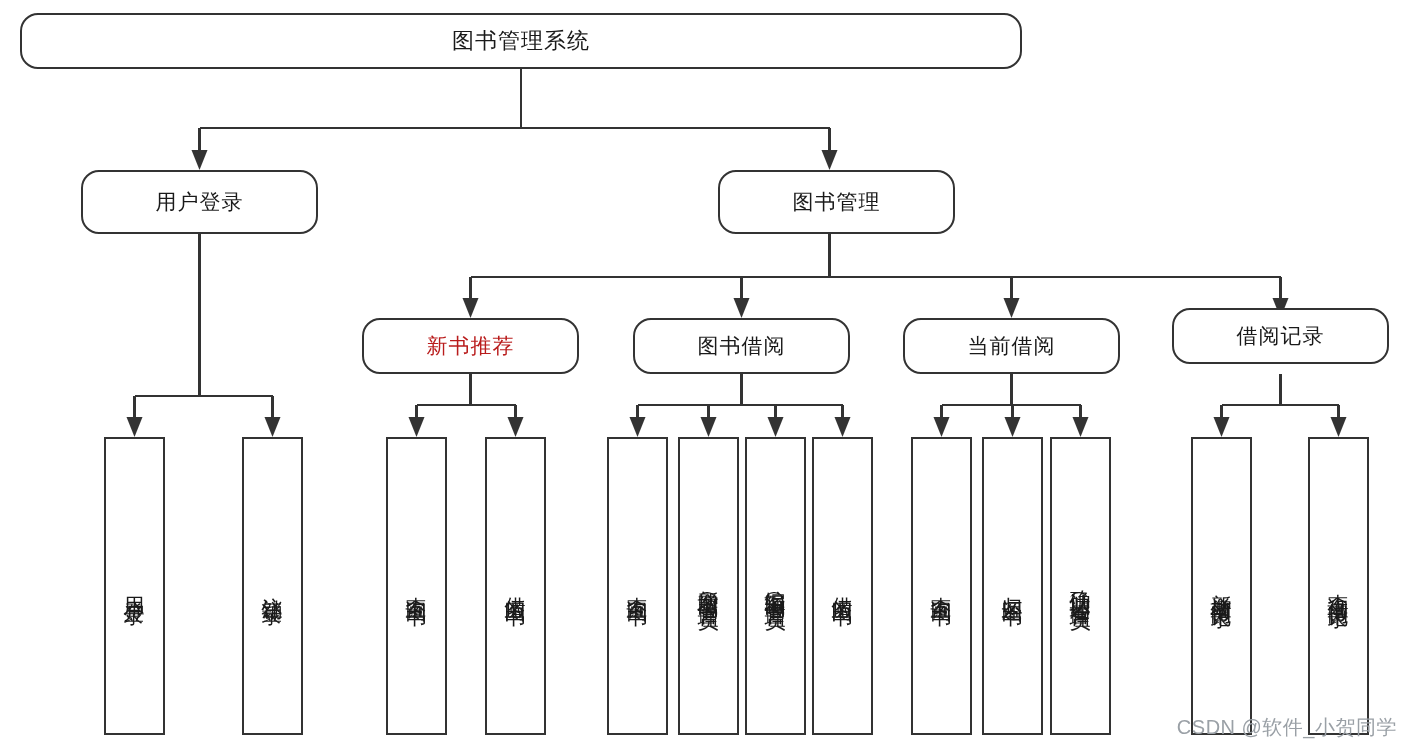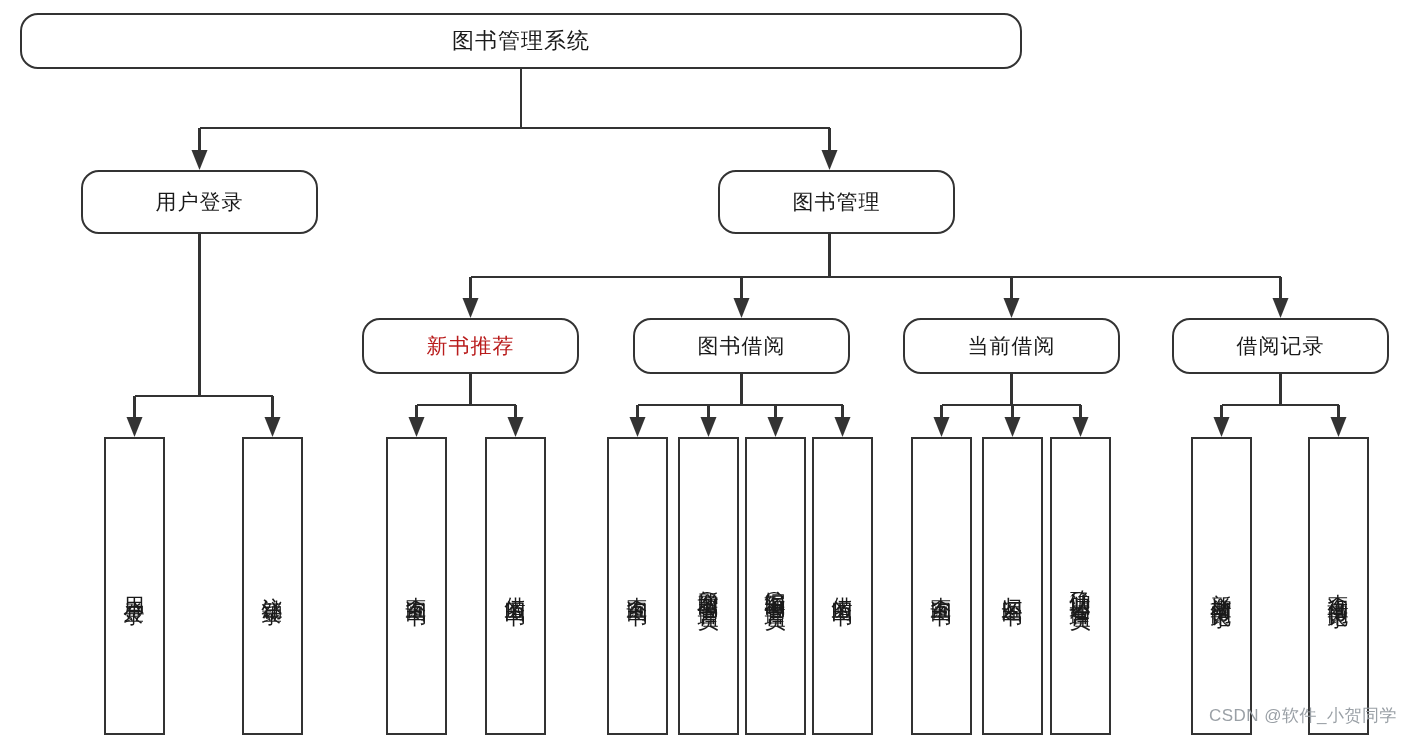--- a/index.html
+++ b/index.html
@@ -55,22 +55,22 @@
     line-height: 1.1;
   }
   .node.vert .vlabel {
     writing-mode: vertical-rl;
     text-orientation: upright;
     white-space: nowrap;
   }
   #watermark {
     position: absolute;
     right: 8px;
-    bottom: 20px;
-    font-size: 17px;
+    bottom: 6px;
+    font-size: 20px;
     color: #9aa0a6;
     letter-spacing: 0.5px;
     white-space: nowrap;
   }
 </style>
 </head>
 <body>
 
 <div id="diagram-root">
 
@@ -130,21 +130,21 @@
     </svg>
 
   <div class="node root horiz" style="left: 20px; top: 13px; width: 1002px; height: 56px; border-color: rgb(51, 51, 51); background: rgb(255, 255, 255); color: rgb(26, 26, 26);">图书管理系统</div>
 
   <div class="node horiz" style="left: 81px; top: 170px; width: 237px; height: 64px; border-color: rgb(51, 51, 51); background: rgb(255, 255, 255); color: rgb(26, 26, 26);">用户登录</div>
   <div class="node horiz" style="left: 711px; top: 170px; width: 237px; height: 64px; border-color: rgb(51, 51, 51); background: rgb(255, 255, 255); color: rgb(26, 26, 26); margin-left: 7px;">图书管理</div>
 
   <div class="node horiz" style="left: 362px; top: 318px; width: 217px; height: 56px; border-color: rgb(51, 51, 51); background: rgb(255, 255, 255); color: #b91c1c;">新书推荐</div>
   <div class="node horiz" style="left: 633px; top: 318px; width: 217px; height: 56px; border-color: rgb(51, 51, 51); background: rgb(255, 255, 255); color: rgb(26, 26, 26);">图书借阅</div>
   <div class="node horiz" style="left: 903px; top: 318px; width: 217px; height: 56px; border-color: rgb(51, 51, 51); background: rgb(255, 255, 255); color: rgb(26, 26, 26);">当前借阅</div>
-  <div class="node horiz" style="left: 1172px; top: 318px; width: 217px; height: 56px; border-color: rgb(51, 51, 51); background: rgb(255, 255, 255); color: rgb(26, 26, 26); text-align: right;">借阅记录</div>
+  <div class="node horiz" style="left: 1172px; top: 308px; width: 217px; height: 56px; border-color: rgb(51, 51, 51); background: rgb(255, 255, 255); color: rgb(26, 26, 26); text-align: right;">借阅记录</div>
 
   <div class="node vert" style="left: 104px; top: 437px; width: 61px; height: 298px; border-color: rgb(51, 51, 51); background: rgb(255, 255, 255); color: rgb(26, 26, 26);">
     <span class="vlabel">用户登录</span>
   </div>
   <div class="node vert" style="left: 242px; top: 437px; width: 61px; height: 298px; border-color: rgb(51, 51, 51); background: rgb(255, 255, 255); color: rgb(26, 26, 26);">
     <span class="vlabel">注销登录</span>
   </div>
   <div class="node vert" style="left: 386px; top: 437px; width: 61px; height: 298px; border-color: rgb(51, 51, 51); background: rgb(255, 255, 255); color: rgb(26, 26, 26);">
     <span class="vlabel">查询图书</span>
   </div>

